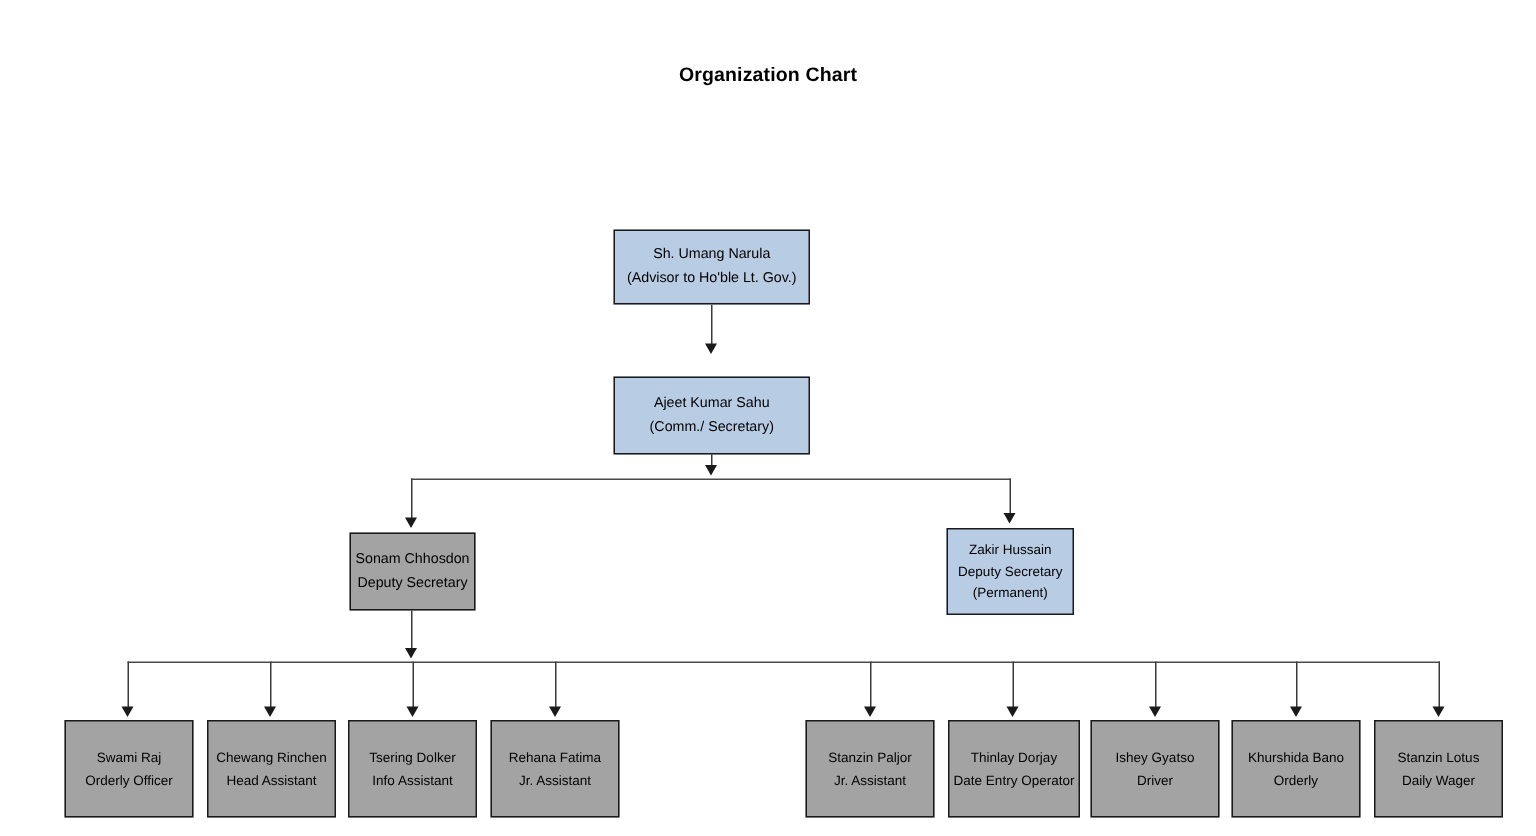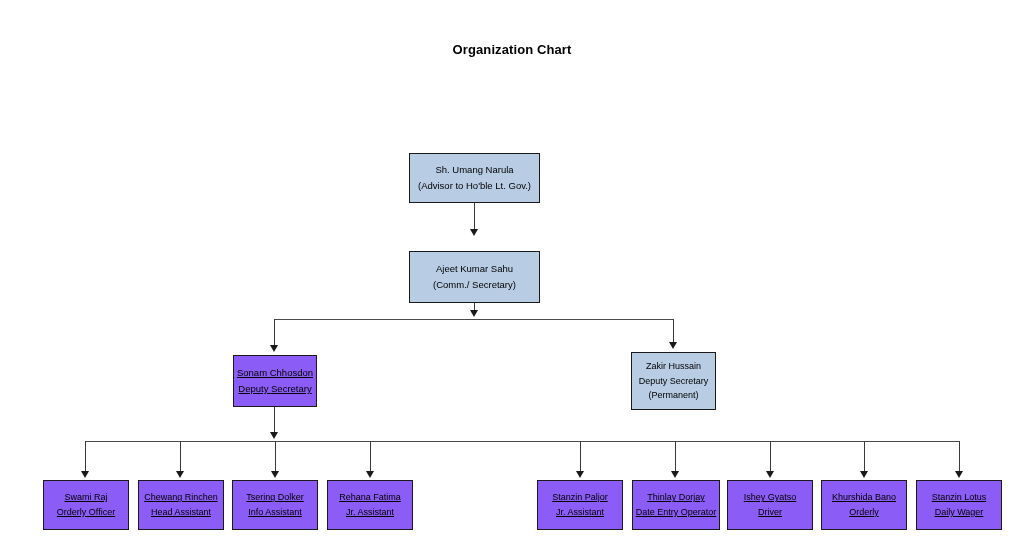--- a/index.html
+++ b/index.html
@@ -42,31 +42,31 @@
     color: #000000;
     font-size: 9.5px;
     line-height: 1.65;
     padding: 2px 3px;
   }
   .node .line {
     display: block;
     white-space: nowrap;
   }
   .fill-blue { background: #b8cce4; }
-  .fill-green { background: #8b5cf6; text-decoration: underline; }
+  .fill-green { background: #a3a3a3; }
 
   .node-top    { left: 409px; top: 153px; width: 131px; height: 50px; }
   .node-sec    { left: 409px; top: 237px; width: 131px; height: 52px; margin-top: 14px; }
   .node-dep-l  { left: 233px; top: 355px; width: 84px;  height: 52px; }
   .node-dep-r  { left: 631px; top: 352px; width: 85px;  height: 58px; font-size: 9px; }
 
   .leaf {
     top: 480px;
     width: 86px;
-    height: 50px;
+    height: 65px;
     font-size: 9px;
   }
 
   
   .vline {
     position: absolute;
     width: 0;
     border-left: 1.2px solid #3a3a3a;
   }
   .hline {

